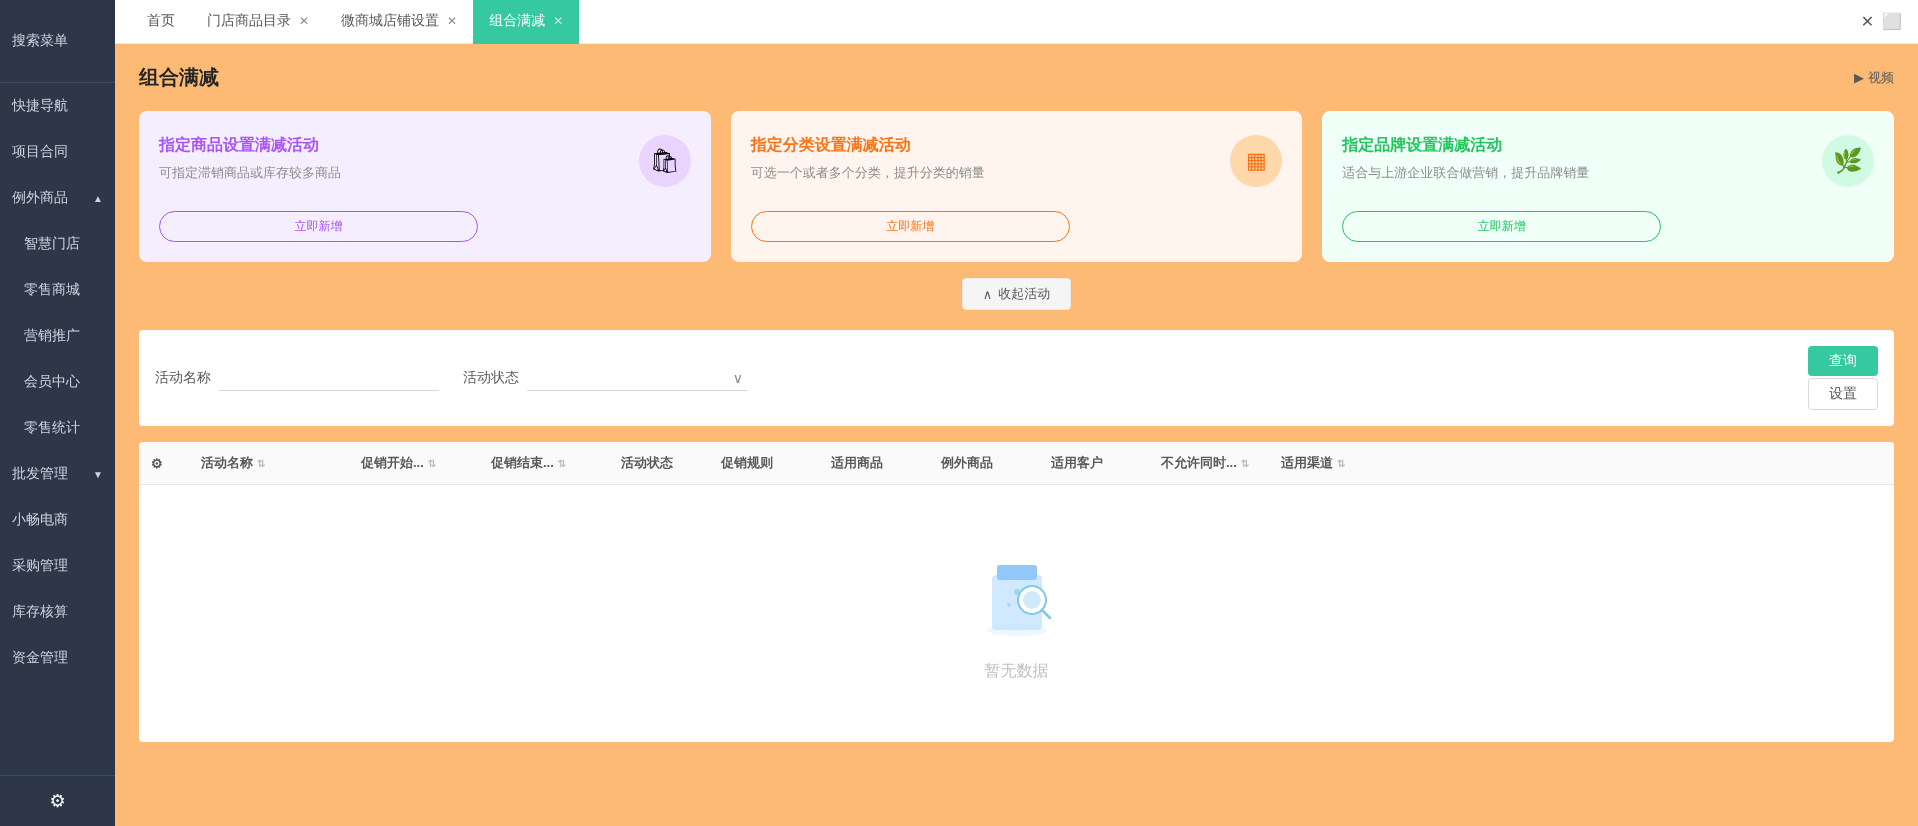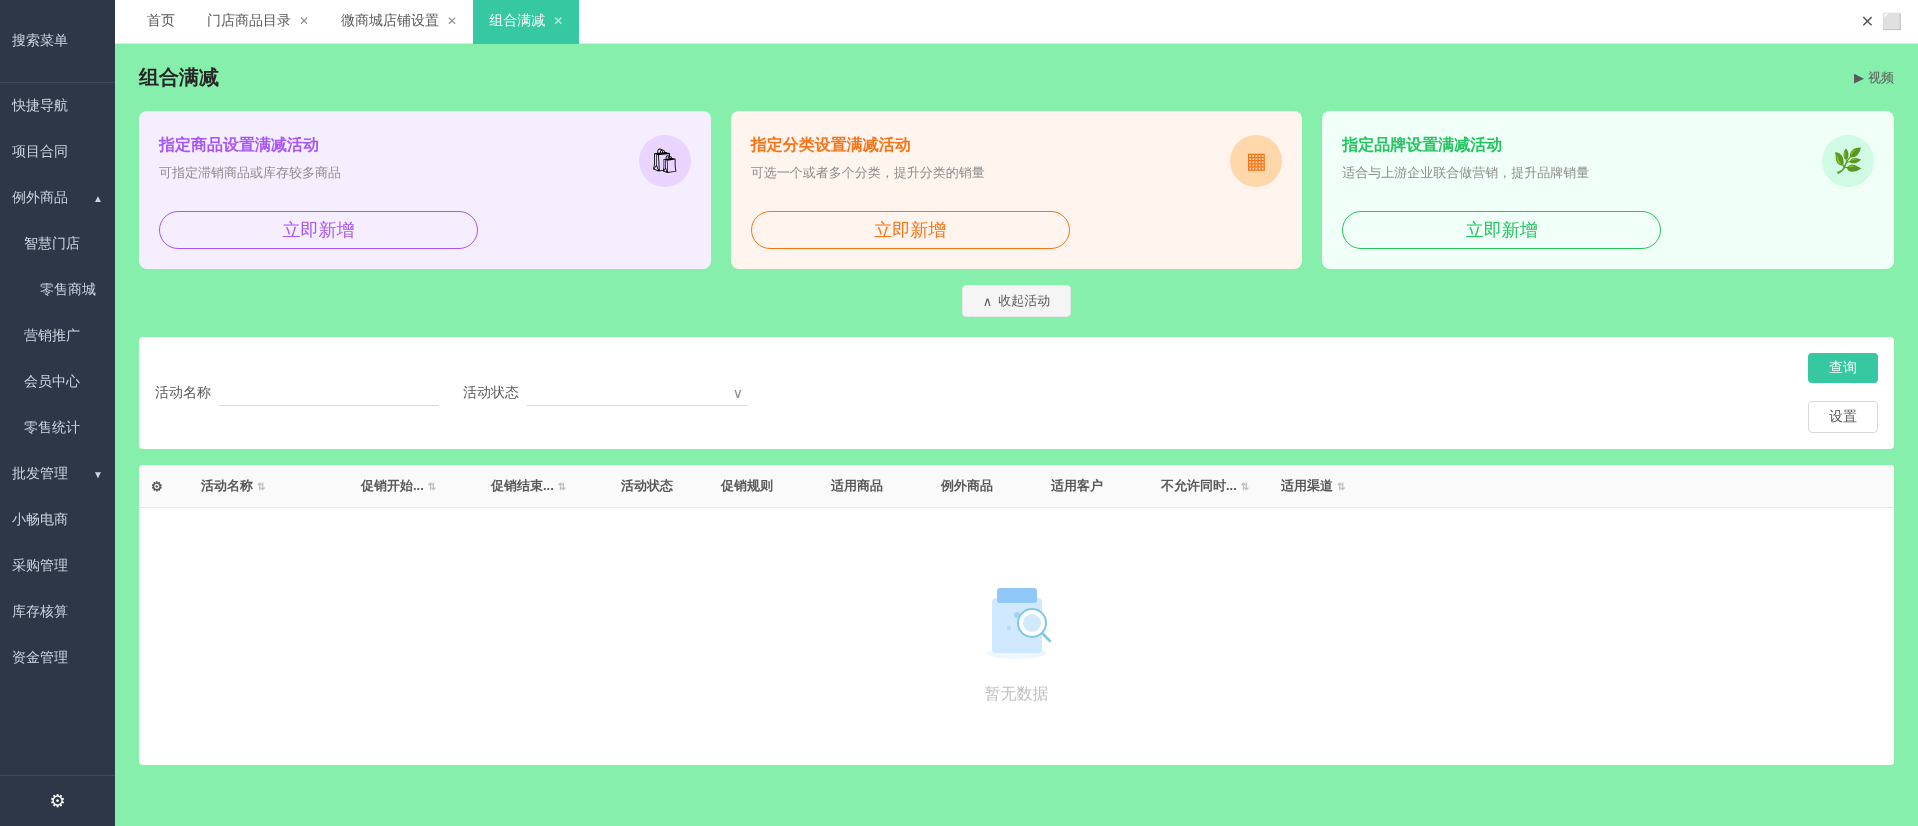--- a/index.html
+++ b/index.html
@@ -40,21 +40,21 @@
       align-items: center;
       justify-content: center;
       cursor: pointer;
     }
 
     
     .main {
       flex: 1;
       display: flex;
       flex-direction: column;
-      background: #86efac;
+      background: #fdba74;
       overflow: hidden;
     }
 
     
     .tab-bar {
       background: #fff;
       display: flex;
       align-items: center;
       border-bottom: 1px solid #e8e8e8;
       padding: 0 16px;
@@ -173,21 +173,21 @@
     }
     .activity-card.purple .card-icon { background: #e9d5ff; }
     .activity-card.orange .card-icon { background: #fed7aa; }
     .activity-card.green .card-icon { background: #d1fae5; }
 
     .card-btn {
       border-radius: 20px;
       padding: 6px 0;
       background: transparent;
       cursor: pointer;
-      font-size: 18px;
+      font-size: 12px;
       text-align: center;
       width: 60%;
     }
     .activity-card.purple .card-btn { border: 1px solid #a855f7; color: #a855f7; }
     .activity-card.orange .card-btn { border: 1px solid #f97316; color: #f97316; }
     .activity-card.green .card-btn { border: 1px solid #22c55e; color: #22c55e; }
 
     
     .collapse-bar {
       display: flex;
@@ -244,21 +244,21 @@
     .filter-select-wrap .chevron {
       position: absolute;
       right: 4px;
       pointer-events: none;
       color: #8c8c8c;
     }
     .filter-actions {
       margin-left: auto;
       display: flex;
       flex-direction: column;
-      gap: 18px;
+      gap: 2px;
     }
     .btn-query {
       background: #36c8a0;
       color: #fff;
       border: none;
       border-radius: 4px;
       padding: 6px 20px;
       cursor: pointer;
       font-size: 14px;
     }
@@ -337,21 +337,21 @@
   <div class="sidebar-item">
     <span>项目合同</span>
   </div>
   <div class="sidebar-item">
     <span>例外商品</span>
     <span class="arrow">▲</span>
   </div>
   <div class="sidebar-item" style="padding-left:24px;">
     <span>智慧门店</span>
   </div>
-  <div class="sidebar-item" style="padding-left:40px;">
+  <div class="sidebar-item" style="padding-left:24px;">
     <span>零售商城</span>
   </div>
   <div class="sidebar-item" style="padding-left:24px;">
     <span>营销推广</span>
   </div>
   <div class="sidebar-item" style="padding-left:24px;">
     <span>会员中心</span>
   </div>
   <div class="sidebar-item" style="padding-left:24px;">
     <span>零售统计</span>

